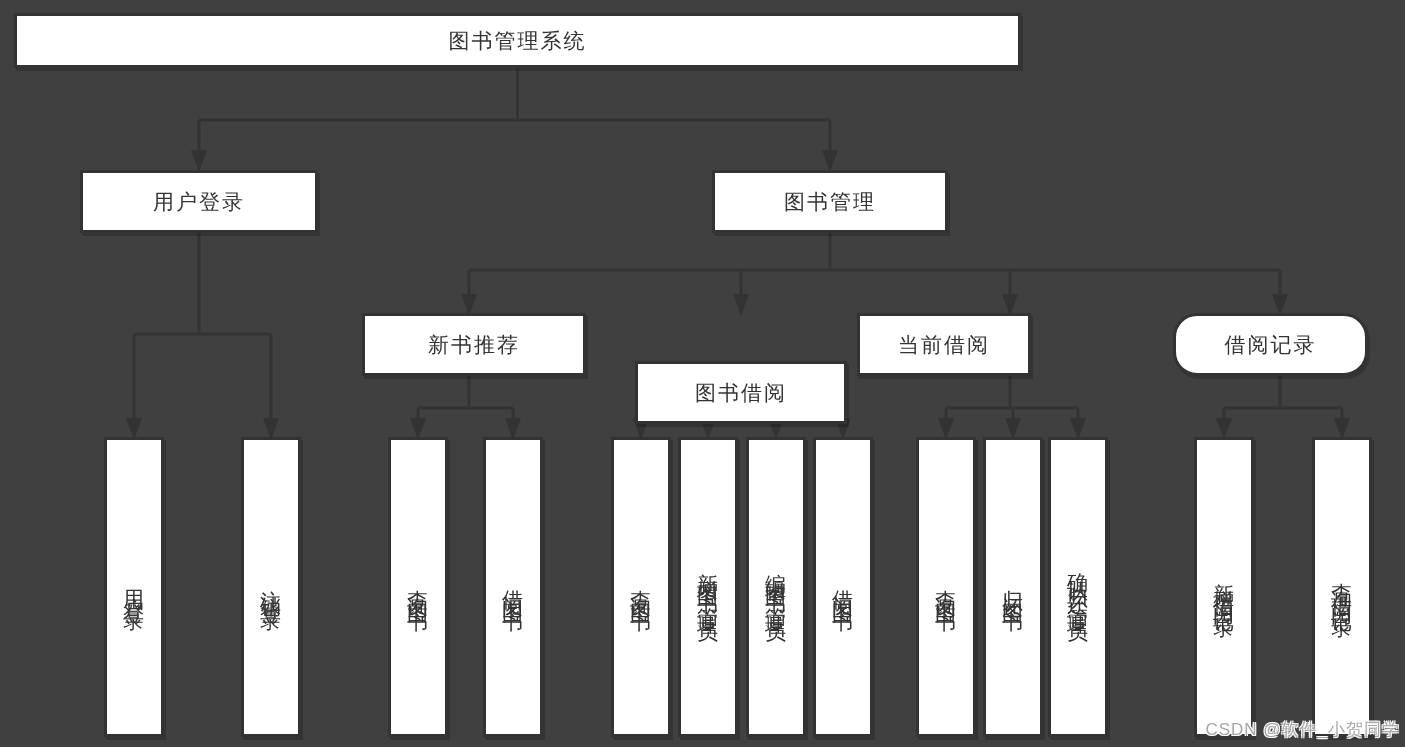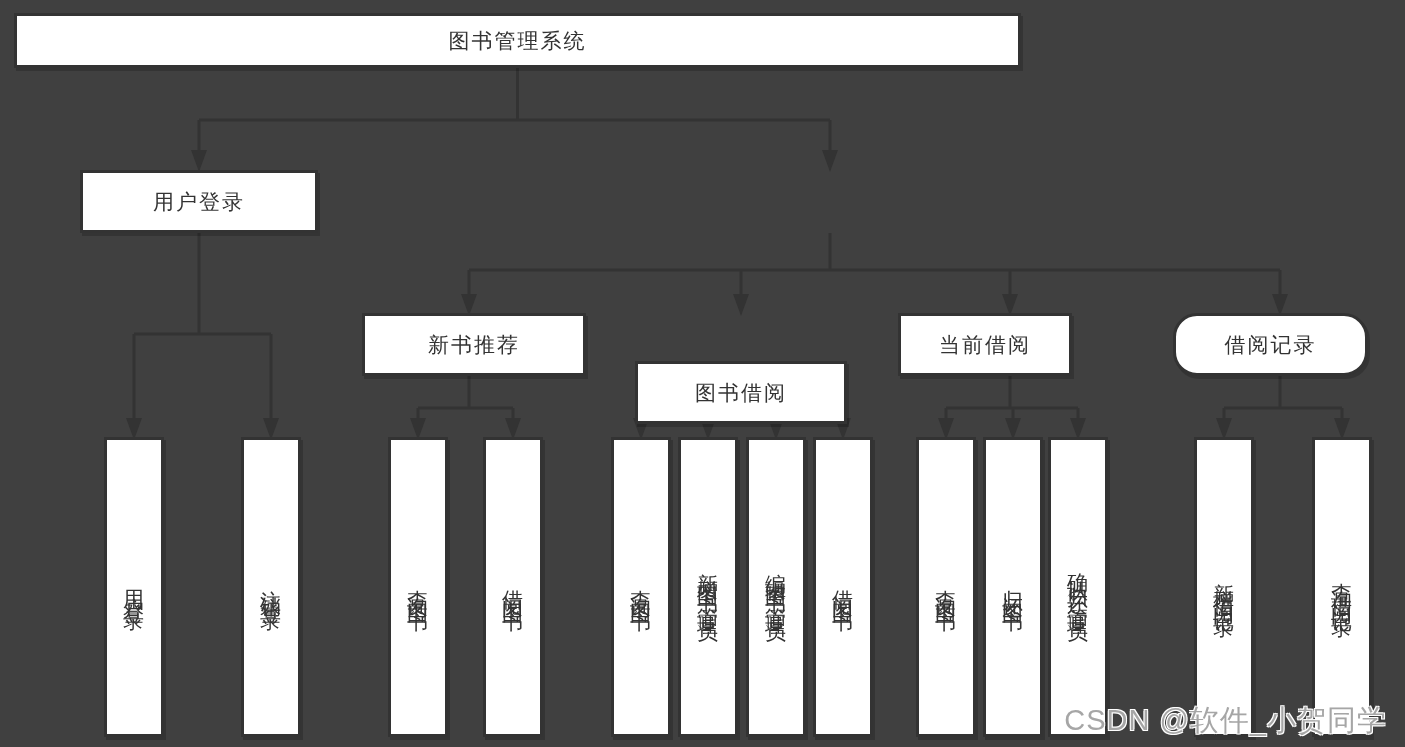--- a/index.html
+++ b/index.html
@@ -30,21 +30,21 @@
     color: #333333;
     letter-spacing: 2px;
     white-space: nowrap;
   }
   .node.root  { left: 14px;   top: 13px;  width: 1007px; height: 55px; }
   .node.lv2a  { left: 80px;   top: 170px; width: 238px;  height: 63px; }
   .node.lv2b  { left: 712px;  top: 170px; width: 236px;  height: 63px; }
   .node.lv3   { top: 313px; height: 63px; }
   .node.lv3a  { left: 362px;  width: 224px; }
   .node.lv3b  { left: 635px;  width: 212px; margin-top: 48px; }
-  .node.lv3c  { left: 898px;  width: 174px; }
+  .node.lv3c  { left: 857px;  width: 174px; }
   .node.lv3d  { left: 1173px; width: 195px; border-radius: 24px; }
   .node.leaf {
     top: 437px;
     width: 60px;
     height: 300px;
     writing-mode: vertical-rl;
     text-orientation: mixed;
     letter-spacing: 7px;
     font-size: 21px;
     line-height: 1;
@@ -57,23 +57,23 @@
   .leaf.p6  { left: 678px; }
   .leaf.p7  { left: 746px; }
   .leaf.p8  { left: 813px; }
   .leaf.p9  { left: 916px; }
   .leaf.p10 { left: 983px; }
   .leaf.p11 { left: 1048px; }
   .leaf.p12 { left: 1194px; }
   .leaf.p13 { left: 1312px; }
   .watermark {
     position: absolute;
-    right: 18px;
+    right: 5px;
     bottom: 6px;
-    font-size: 29px;
+    font-size: 17px;
     color: #a6a6a6;
     letter-spacing: 1px;
     text-shadow: 1px 1px 0 #ffffff, -1px -1px 0 #ffffff, 1px -1px 0 #ffffff, -1px 1px 0 #ffffff;
     z-index: 5;
   }
 </style>
 </head>
 <body>
 
 <div class="canvas">
@@ -117,20 +117,21 @@
       <polygon points="1005,418 1021,418 1013,440"></polygon>
       <polygon points="1070,418 1086,418 1078,440"></polygon>
       <polygon points="1216,418 1232,418 1224,440"></polygon>
       <polygon points="1334,418 1350,418 1342,440"></polygon>
     </g>
   </svg>
 
   <div class="node root">图书管理系统</div>
 
   <div class="node lv2a">用户登录</div>
+  <div class="node lv2b">图书管理</div>
 
   <div class="node lv3 lv3a">新书推荐</div>
   <div class="node lv3 lv3b">图书借阅</div>
   <div class="node lv3 lv3c">当前借阅</div>
   <div class="node lv3 lv3d">借阅记录</div>
 
   <div class="node leaf p1">用户登录</div>
   <div class="node leaf p2">注销登录</div>
 
   <div class="node leaf p3">查询图书</div>

